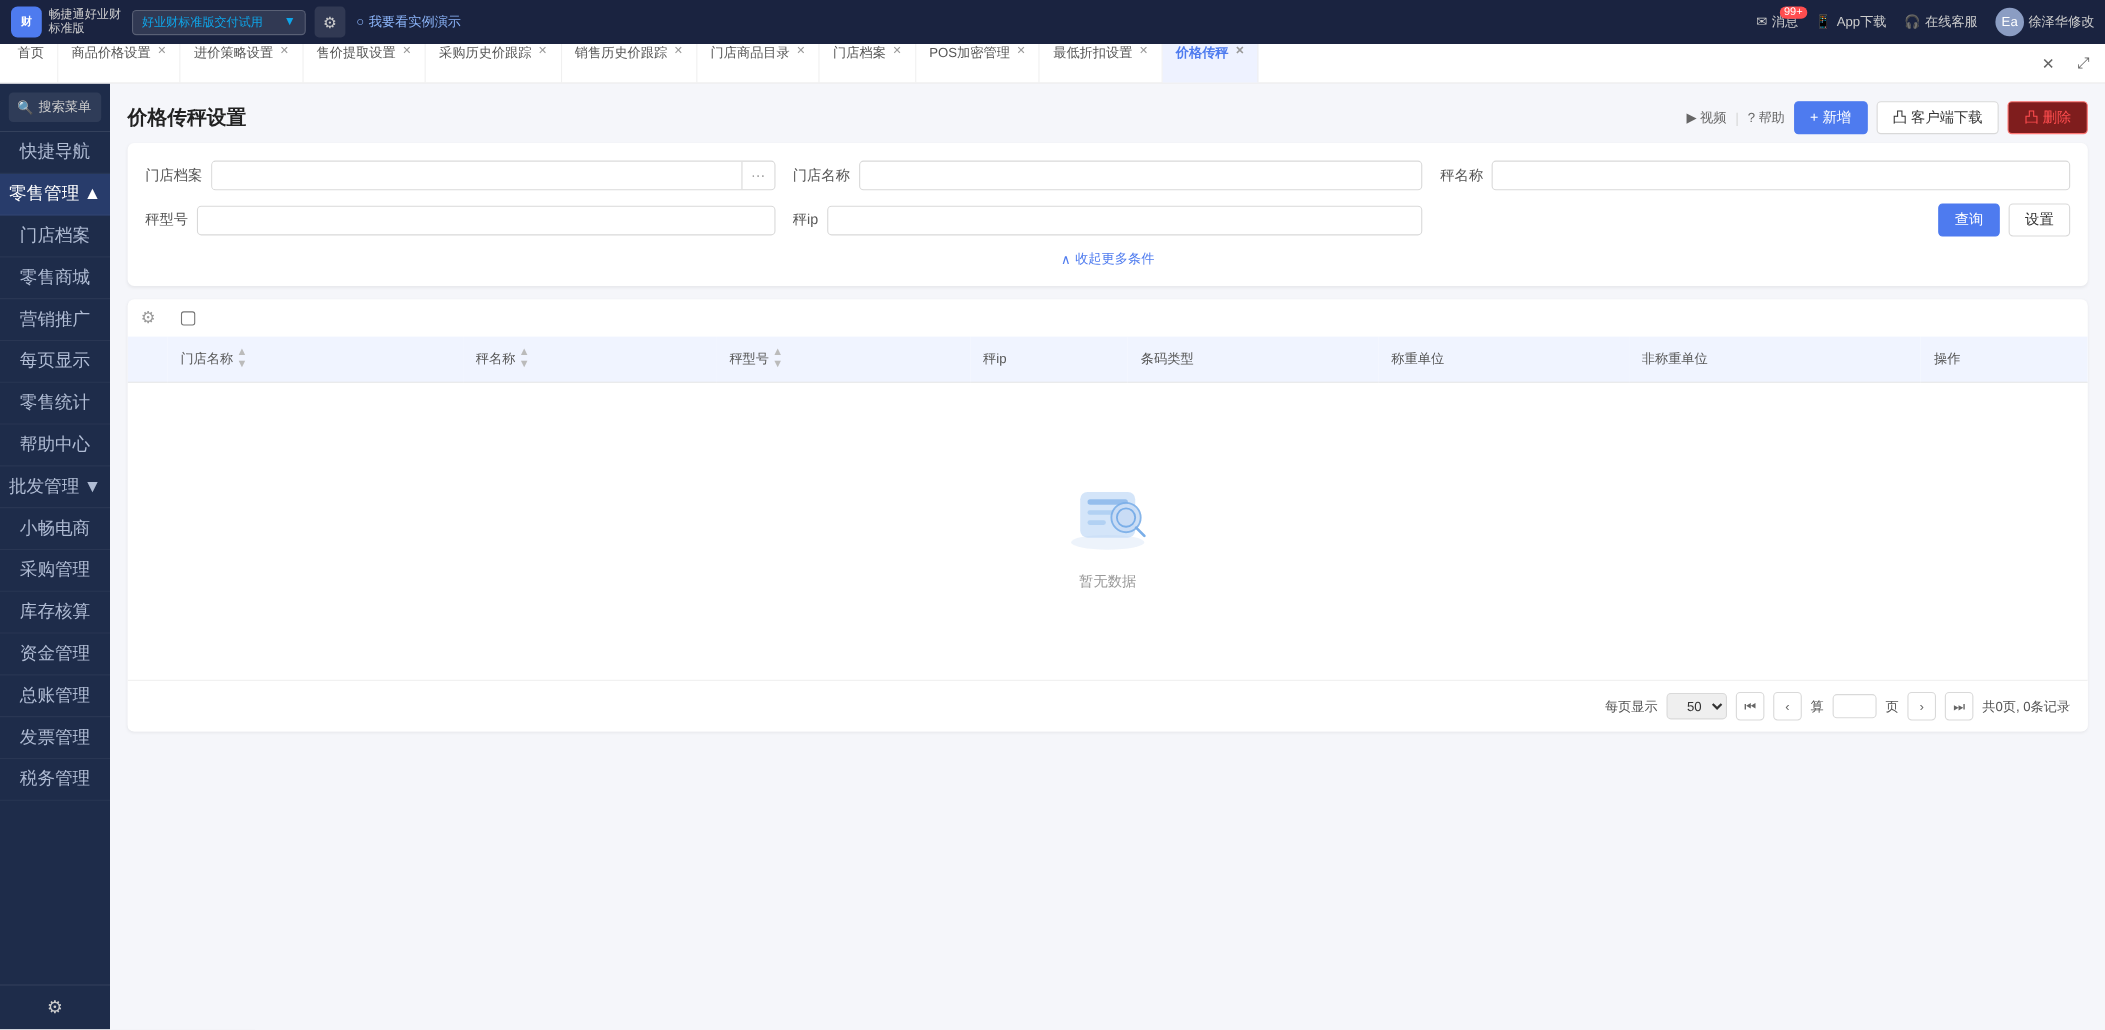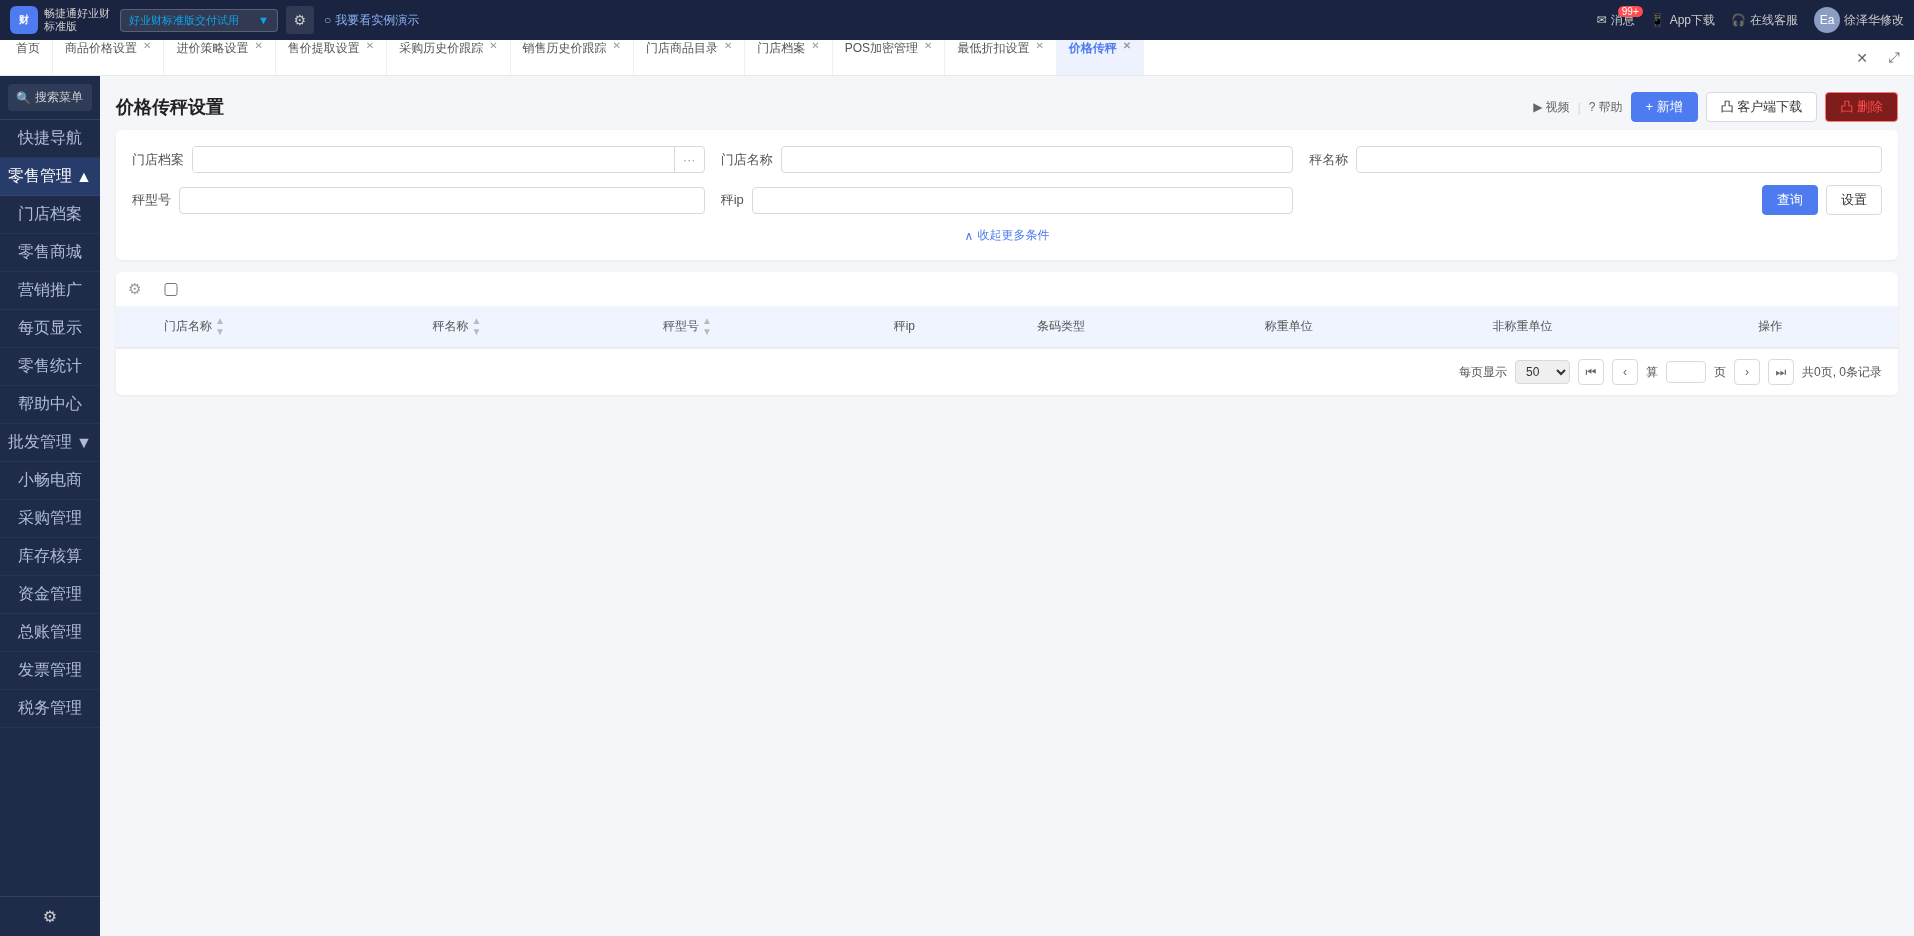--- a/index.html
+++ b/index.html
@@ -80,21 +80,21 @@
     .sort-icon { color: #bbb; font-size: 10px; display: flex; flex-direction: column; gap: 1px; }
     .sort-arrow { line-height: 1; }
     .checkbox-cell { width: 36px; text-align: center; }
 
     
     .empty-state { display: flex; flex-direction: column; align-items: center; justify-content: center; padding: 80px 0; color: #999; font-size: 13px; }
     .empty-svg { width: 100px; height: 80px; margin-bottom: 12px; }
 
     
     .pagination { display: flex; align-items: center; justify-content: flex-end; padding: 10px 16px; gap: 8px; background: #fff; border-top: 1px solid #f0f0f0; font-size: 12px; color: #555; }
-    .page-size-select { border: 1px solid #d9d9d9; border-radius: 4px; padding: 3px 6px; font-size: 12px; color: #333; cursor: pointer; }
+    .page-size-select { border: 1px solid #d9d9d9; border-radius: 4px; padding: 3px 6px; font-size: 12px; color: #333; cursor: pointer; text-align: right; }
     .page-btn { width: 26px; height: 26px; display: flex; align-items: center; justify-content: center; border: 1px solid #d9d9d9; border-radius: 4px; cursor: pointer; color: #666; font-size: 12px; }
     .page-input { width: 40px; border: 1px solid #d9d9d9; border-radius: 4px; text-align: center; padding: 3px 4px; font-size: 12px; }
   </style>
 </head>
 <body>
 
 <div class="top-bar">
   <div class="top-bar-logo">
     <div class="logo-icon">财</div>
     <div class="logo-text">
@@ -361,20 +361,33 @@
               </th>
               <th>
                 <span>操作</span>
               </th>
             </tr>
           </thead>
           <tbody id="table-body">
           </tbody>
         </table>
 
+        <div class="empty-state">
+          <svg class="empty-svg" viewBox="0 0 120 90">
+            <ellipse cx="60" cy="75" rx="40" ry="8" fill="#dce8f8" opacity="0.5"></ellipse>
+            <rect x="30" y="20" width="60" height="50" rx="8" fill="#b8d4f5" opacity="0.6"></rect>
+            <rect x="38" y="28" width="44" height="6" rx="3" fill="#7aaee8" opacity="0.7"></rect>
+            <rect x="38" y="40" width="30" height="5" rx="2.5" fill="#9bc3ef" opacity="0.6"></rect>
+            <rect x="38" y="51" width="20" height="5" rx="2.5" fill="#9bc3ef" opacity="0.6"></rect>
+            <circle cx="80" cy="48" r="16" fill="#c8dcf5" opacity="0.9" stroke="#7aaee8" stroke-width="2"></circle>
+            <circle cx="80" cy="48" r="10" fill="none" stroke="#7aaee8" stroke-width="2"></circle>
+            <line x1="91" y1="59" x2="100" y2="68" stroke="#7aaee8" stroke-width="3" stroke-linecap="round"></line>
+          </svg>
+          <span>暂无数据</span>
+        </div>
 
         <div class="pagination">
           <span>每页显示</span>
           <select class="page-size-select">
             <option>10</option>
             <option>20</option>
             <option selected="">50</option>
             <option>100</option>
           </select>
           <div class="page-btn">⏮</div>

